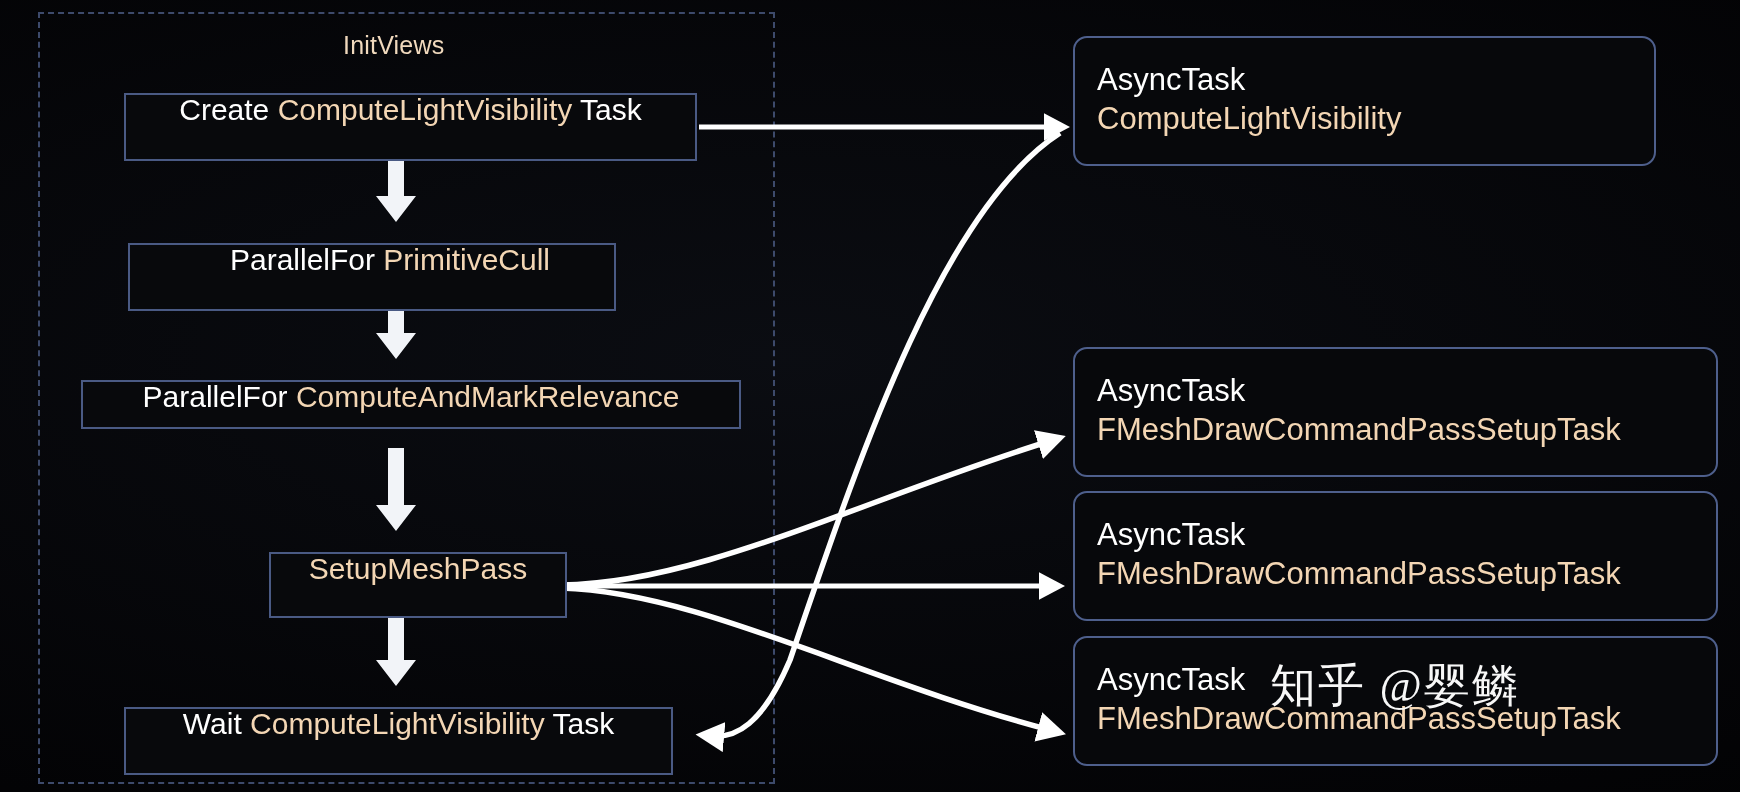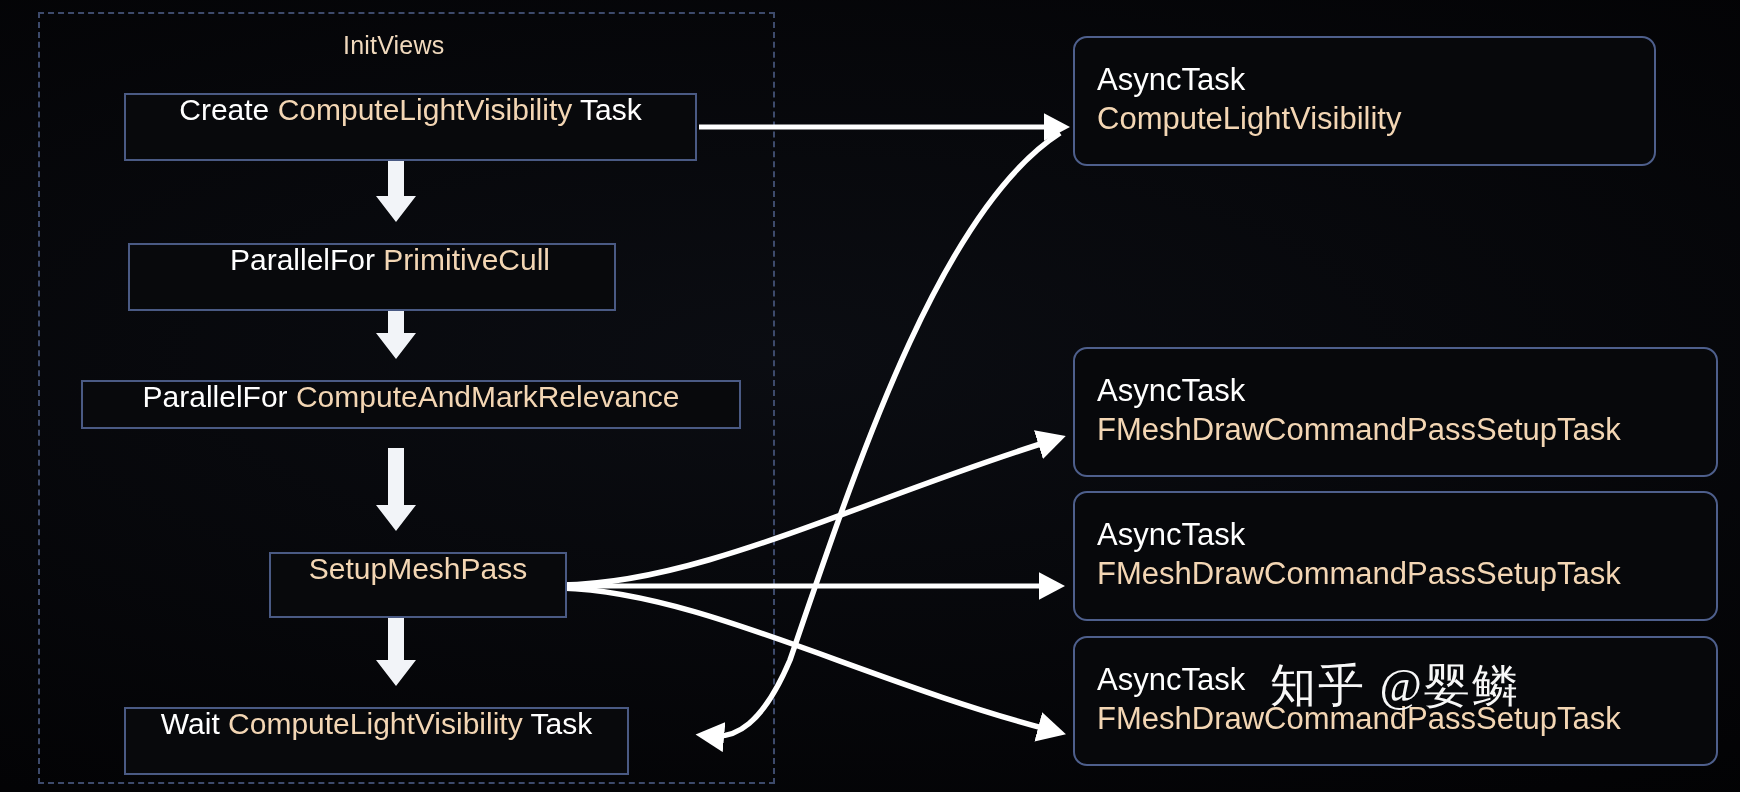--- a/index.html
+++ b/index.html
@@ -118,21 +118,21 @@
   </div>
 
   <div class="node" style="left:81px; top:380px; width:660px; height:49px;">
     <span class="t"><span class="w">ParallelFor </span><span class="a">ComputeAndMarkRelevance</span><span class="w"></span></span>
   </div>
 
   <div class="node" style="left:261px; top:552px; width:298px; height:66px;margin-left:8px;">
     <span class="t"><span class="w"></span><span class="a">SetupMeshPass</span><span class="w"></span></span>
   </div>
 
-  <div class="node" style="left:124px; top:707px; width:505px; height:68px;">
+  <div class="node" style="left:124px; top:707px; width:549px; height:68px;">
     <span class="t"><span class="w">Wait </span><span class="a">ComputeLightVisibility</span><span class="w"> Task</span></span>
   </div>
 
   <div class="async" style="left:1073px; top:36px; width:583px; height:130px;">
     <div class="hdr">AsyncTask</div>
     <div class="sub">ComputeLightVisibility</div>
   </div>
 
   <div class="async" style="left:1073px; top:347px; width:645px; height:130px;">
     <div class="hdr">AsyncTask</div>

